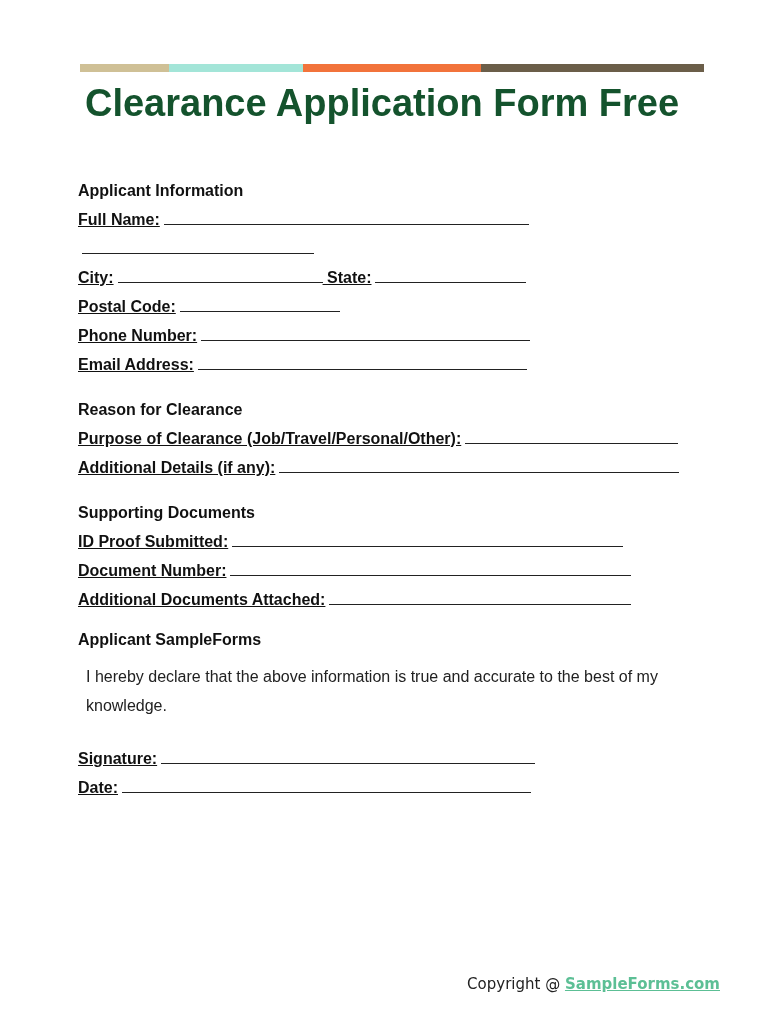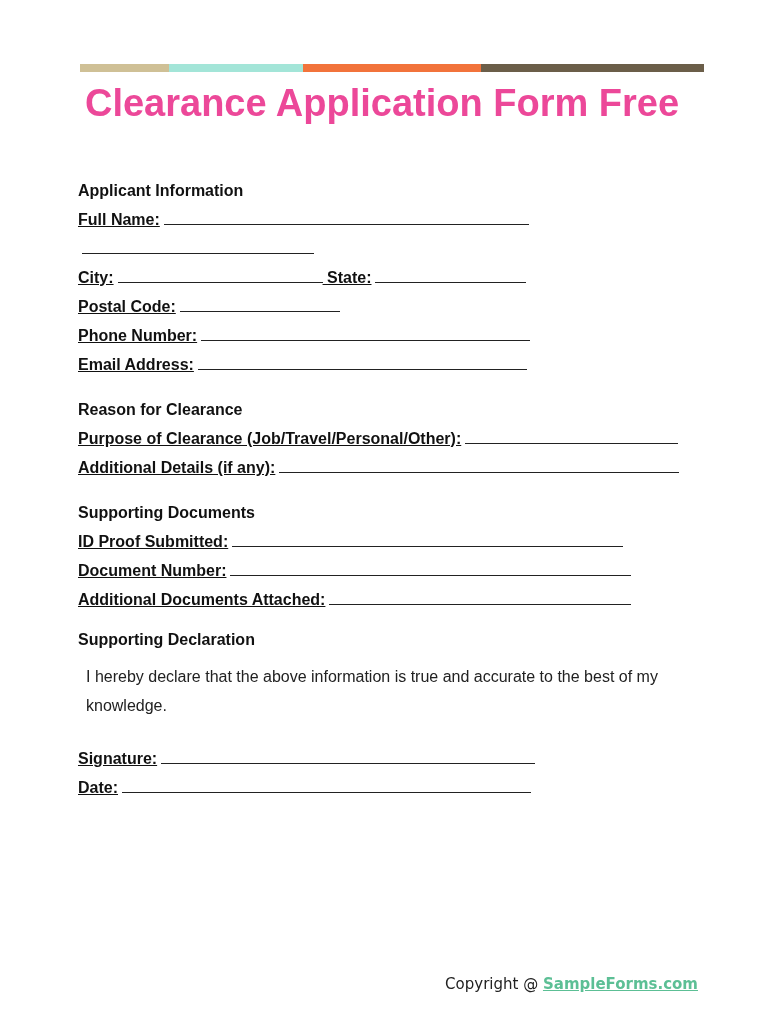--- a/index.html
+++ b/index.html
@@ -1,29 +1,29 @@
 <!DOCTYPE html>
 <html><head>
 <meta charset="utf-8">
 <style>
   html, body { margin: 0; padding: 0; background: #ffffff; }
   body { width: 764px; height: 1024px; position: relative; overflow: hidden;
          font-family: "Liberation Sans", sans-serif; color: #111; }
   .topbar { position: absolute; left: 80px; top: 64px; width: 624px; height: 8px; display: flex; }
   .topbar span { display: block; height: 8px; }
   .title { position: absolute; left: 0; width: 764px; top: 80px; text-align: center;
-           font-weight: bold; font-size: 38px; line-height: 46px; color: #ec4899; margin: 0; }
+           font-weight: bold; font-size: 38px; line-height: 46px; color: #14532d; margin: 0; }
   .content { position: absolute; left: 78px; top: 176px; width: 620px; }
   .section-head { font-weight: bold; font-size: 16px; line-height: 29px; height: 29px; margin: 0; }
   .row { font-weight: bold; font-size: 16px; line-height: 29px; height: 29px; white-space: nowrap; text-decoration: underline; }
   .blank { display: inline-block; border-bottom: 1px solid #222; height: 14px; vertical-align: baseline; margin-left: 4px; }
   .gap { height: 16px; }
   .gap-sm { height: 11px; }
   .para { font-size: 16px; line-height: 29px; font-weight: normal; color: #222; margin: 8px; }
-  .footer { position: absolute; right: 66px; top: 975px; font-size: 15px; color: #222;
+  .footer { position: absolute; right: 44px; top: 975px; font-size: 15px; color: #222;
             font-family: "DejaVu Sans", sans-serif; }
   .footer a { color: #5cbf95; font-weight: bold; text-decoration: underline; }
 </style>
 </head>
 <body>
 
 <div class="topbar">
   <span style="width:89px;background:#cfc096"></span>
   <span style="width:134px;background:#a3e5d8"></span>
   <span style="width:178px;background:#f2733b"></span>
@@ -69,21 +69,21 @@
     <span>ID Proof Submitted:</span><span class="blank" style="width:391px"></span>
   </div>
   <div class="row">
     <span>Document Number:</span><span class="blank" style="width:401px"></span>
   </div>
   <div class="row">
     <span>Additional Documents Attached:</span><span class="blank" style="width:302px"></span>
   </div>
 
   <div class="gap-sm"></div>
-  <div class="section-head">Supporting Declaration</div>
+  <div class="section-head">Applicant SampleForms</div>
   <p class="para">I hereby declare that the above information is true and accurate to the best of my knowledge.</p>
 
   <div class="gap"></div>
   <div class="row">
     <span>Signature:</span><span class="blank" style="width:374px"></span>
   </div>
   <div class="row">
     <span>Date:</span><span class="blank" style="width:409px"></span>
   </div>
 </div>

